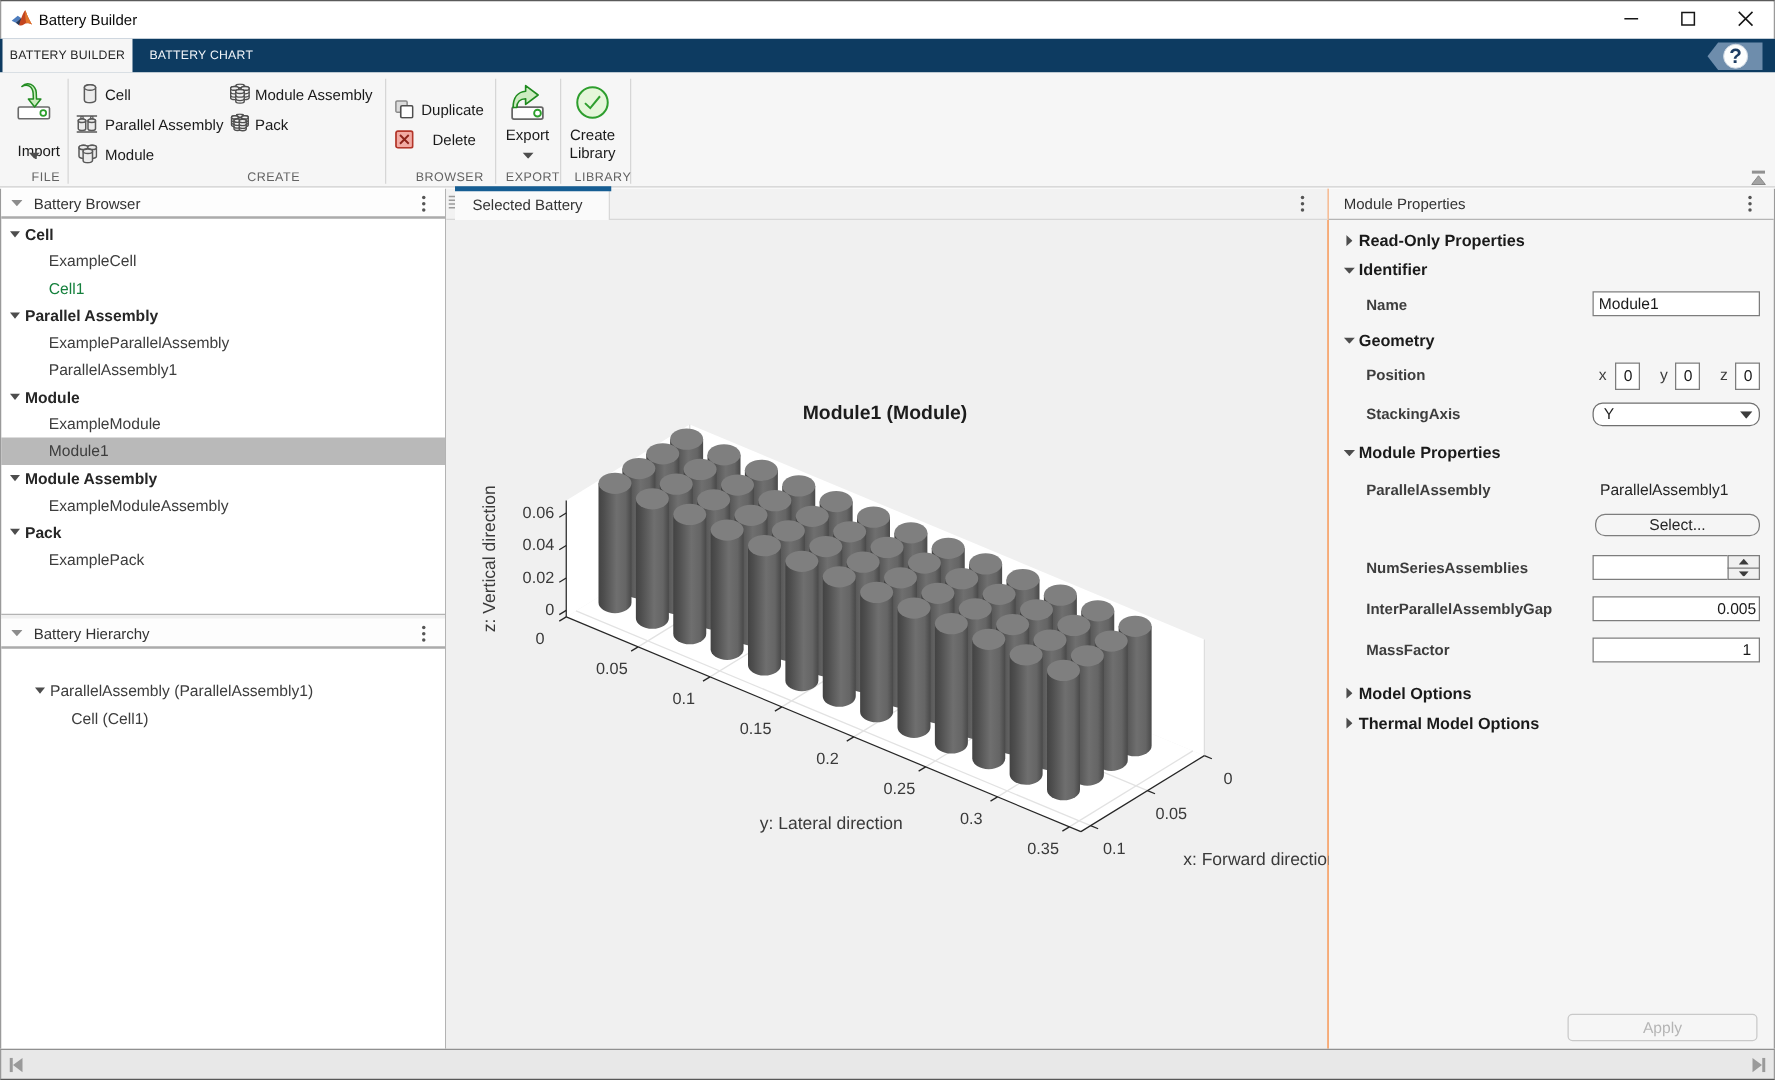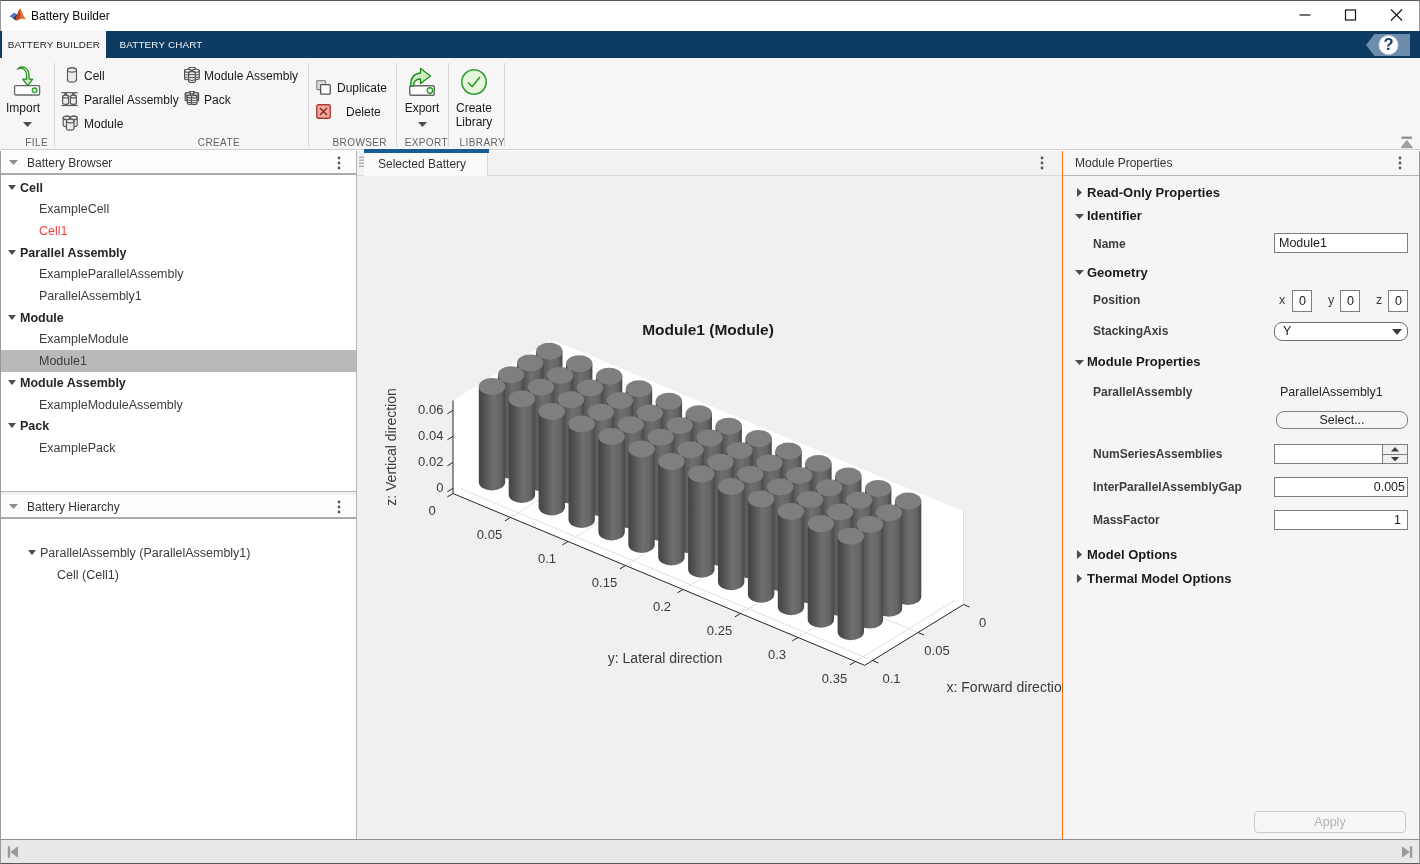--- a/index.html
+++ b/index.html
@@ -69,21 +69,21 @@
 <div class="glabel" style="left:120px;width:120px">CREATE</div>
 <div class="glabel" style="left:317px;width:70px">BROWSER</div>
 <div class="glabel" style="left:396px;width:52px">EXPORT</div>
 <div class="glabel" style="left:445px;width:60px">LIBRARY</div>
 </div>
 <svg class="a" style="left:13px;top:66px" width="28" height="30" viewBox="0 0 28 30">
 <rect x="1.6" y="19.6" width="25" height="9.4" rx="1.2" fill="#fff" stroke="#6a6a6a" stroke-width="1.3"></rect>
 <path d="M4.5,3.2 C9,0.6 13,3.4 13.5,8.5 L13.7,13.2 L9.7,13.2 L14.7,19.6 L19.7,13.2 L16.2,13.2 L16,8 C15.4,2 9,-1.6 4.5,3.2 Z" fill="#c9ecbc" stroke="#238c23" stroke-width="1.2" stroke-linejoin="round"></path>
 <circle cx="21.6" cy="24.3" r="2.3" fill="#fff" stroke="#2ca02c" stroke-width="1.4"></circle>
 </svg>
-<div class="rtext a" style="left:6px;top:101px;width:42px;text-align:left">Import</div>
+<div class="rtext a" style="left:6px;top:114px;width:42px;text-align:right">Import</div>
 <svg class="a" style="left:23px;top:122px" width="9" height="5">
     <polygon points="0,0 9,0 4.5,5" fill="#4d4d4d"></polygon>
   </svg>
 <svg class="a" style="left:64px;top:67px" width="16" height="16" viewBox="0 0 16 16">
     <path d="M3.5,3.0 A4.5,2.2 0 0 1 12.5,3.0 L12.5,13.0 A4.5,2.2 0 0 1 3.5,13.0 Z" fill="#ececec" stroke="#5a5a5a" stroke-width="1.2"></path>
     <ellipse cx="8.0" cy="3.0" rx="4.5" ry="2.2" fill="#ececec" stroke="#5a5a5a" stroke-width="1.2"></ellipse>
   </svg>
 <div class="rtext a" style="left:84px;top:69px">Cell</div>
 <svg class="a" style="left:61px;top:91px" width="17" height="16" viewBox="0 0 17 16">
     <line x1="0.3" y1="1.7" x2="16.7" y2="1.7" stroke="#5a5a5a" stroke-width="1.2"></line>
@@ -181,21 +181,21 @@
       <polygon points="0,0 9,0 4.5,5" fill="#8c8c8c"></polygon>
     </svg>
 <div class="a panelhdr" style="left:26px;top:5px">Battery Browser</div>
 <svg class="a" style="left:336px;top:5px" width="4" height="14">
       <circle cx="2" cy="2" r="1.4" fill="#555"></circle>
       <circle cx="2" cy="7" r="1.4" fill="#555"></circle>
       <circle cx="2" cy="12" r="1.4" fill="#555"></circle>
     </svg>
 <div class="treerow" style="top:25.5px"><span style="display:inline-block;width:7px"></span><span class="arrow-d" style="margin-top:-2px"></span><span style="display:inline-block;width:4px"></span><b>Cell</b></div>
 <div class="treerow" style="top:47.2px;padding-left:38px;color:#3d3d3d">ExampleCell</div>
-<div class="treerow" style="top:68.9px;padding-left:38px;color:#ef4444">Cell1</div>
+<div class="treerow" style="top:68.9px;padding-left:38px;color:#15803d">Cell1</div>
 <div class="treerow" style="top:90.6px"><span style="display:inline-block;width:7px"></span><span class="arrow-d" style="margin-top:-2px"></span><span style="display:inline-block;width:4px"></span><b>Parallel Assembly</b></div>
 <div class="treerow" style="top:112.3px;padding-left:38px;color:#3d3d3d">ExampleParallelAssembly</div>
 <div class="treerow" style="top:134.0px;padding-left:38px;color:#3d3d3d">ParallelAssembly1</div>
 <div class="treerow" style="top:155.7px"><span style="display:inline-block;width:7px"></span><span class="arrow-d" style="margin-top:-2px"></span><span style="display:inline-block;width:4px"></span><b>Module</b></div>
 <div class="treerow" style="top:177.4px;padding-left:38px;color:#3d3d3d">ExampleModule</div>
 <div class="treerow sel" style="top:199.1px;padding-left:38px;color:#3d3d3d">Module1</div>
 <div class="treerow" style="top:220.8px"><span style="display:inline-block;width:7px"></span><span class="arrow-d" style="margin-top:-2px"></span><span style="display:inline-block;width:4px"></span><b>Module Assembly</b></div>
 <div class="treerow" style="top:242.5px;padding-left:38px;color:#3d3d3d">ExampleModuleAssembly</div>
 <div class="treerow" style="top:264.2px"><span style="display:inline-block;width:7px"></span><span class="arrow-d" style="margin-top:-2px"></span><span style="display:inline-block;width:4px"></span><b>Pack</b></div>
 <div class="treerow" style="top:285.9px;padding-left:38px;color:#3d3d3d">ExamplePack</div>

